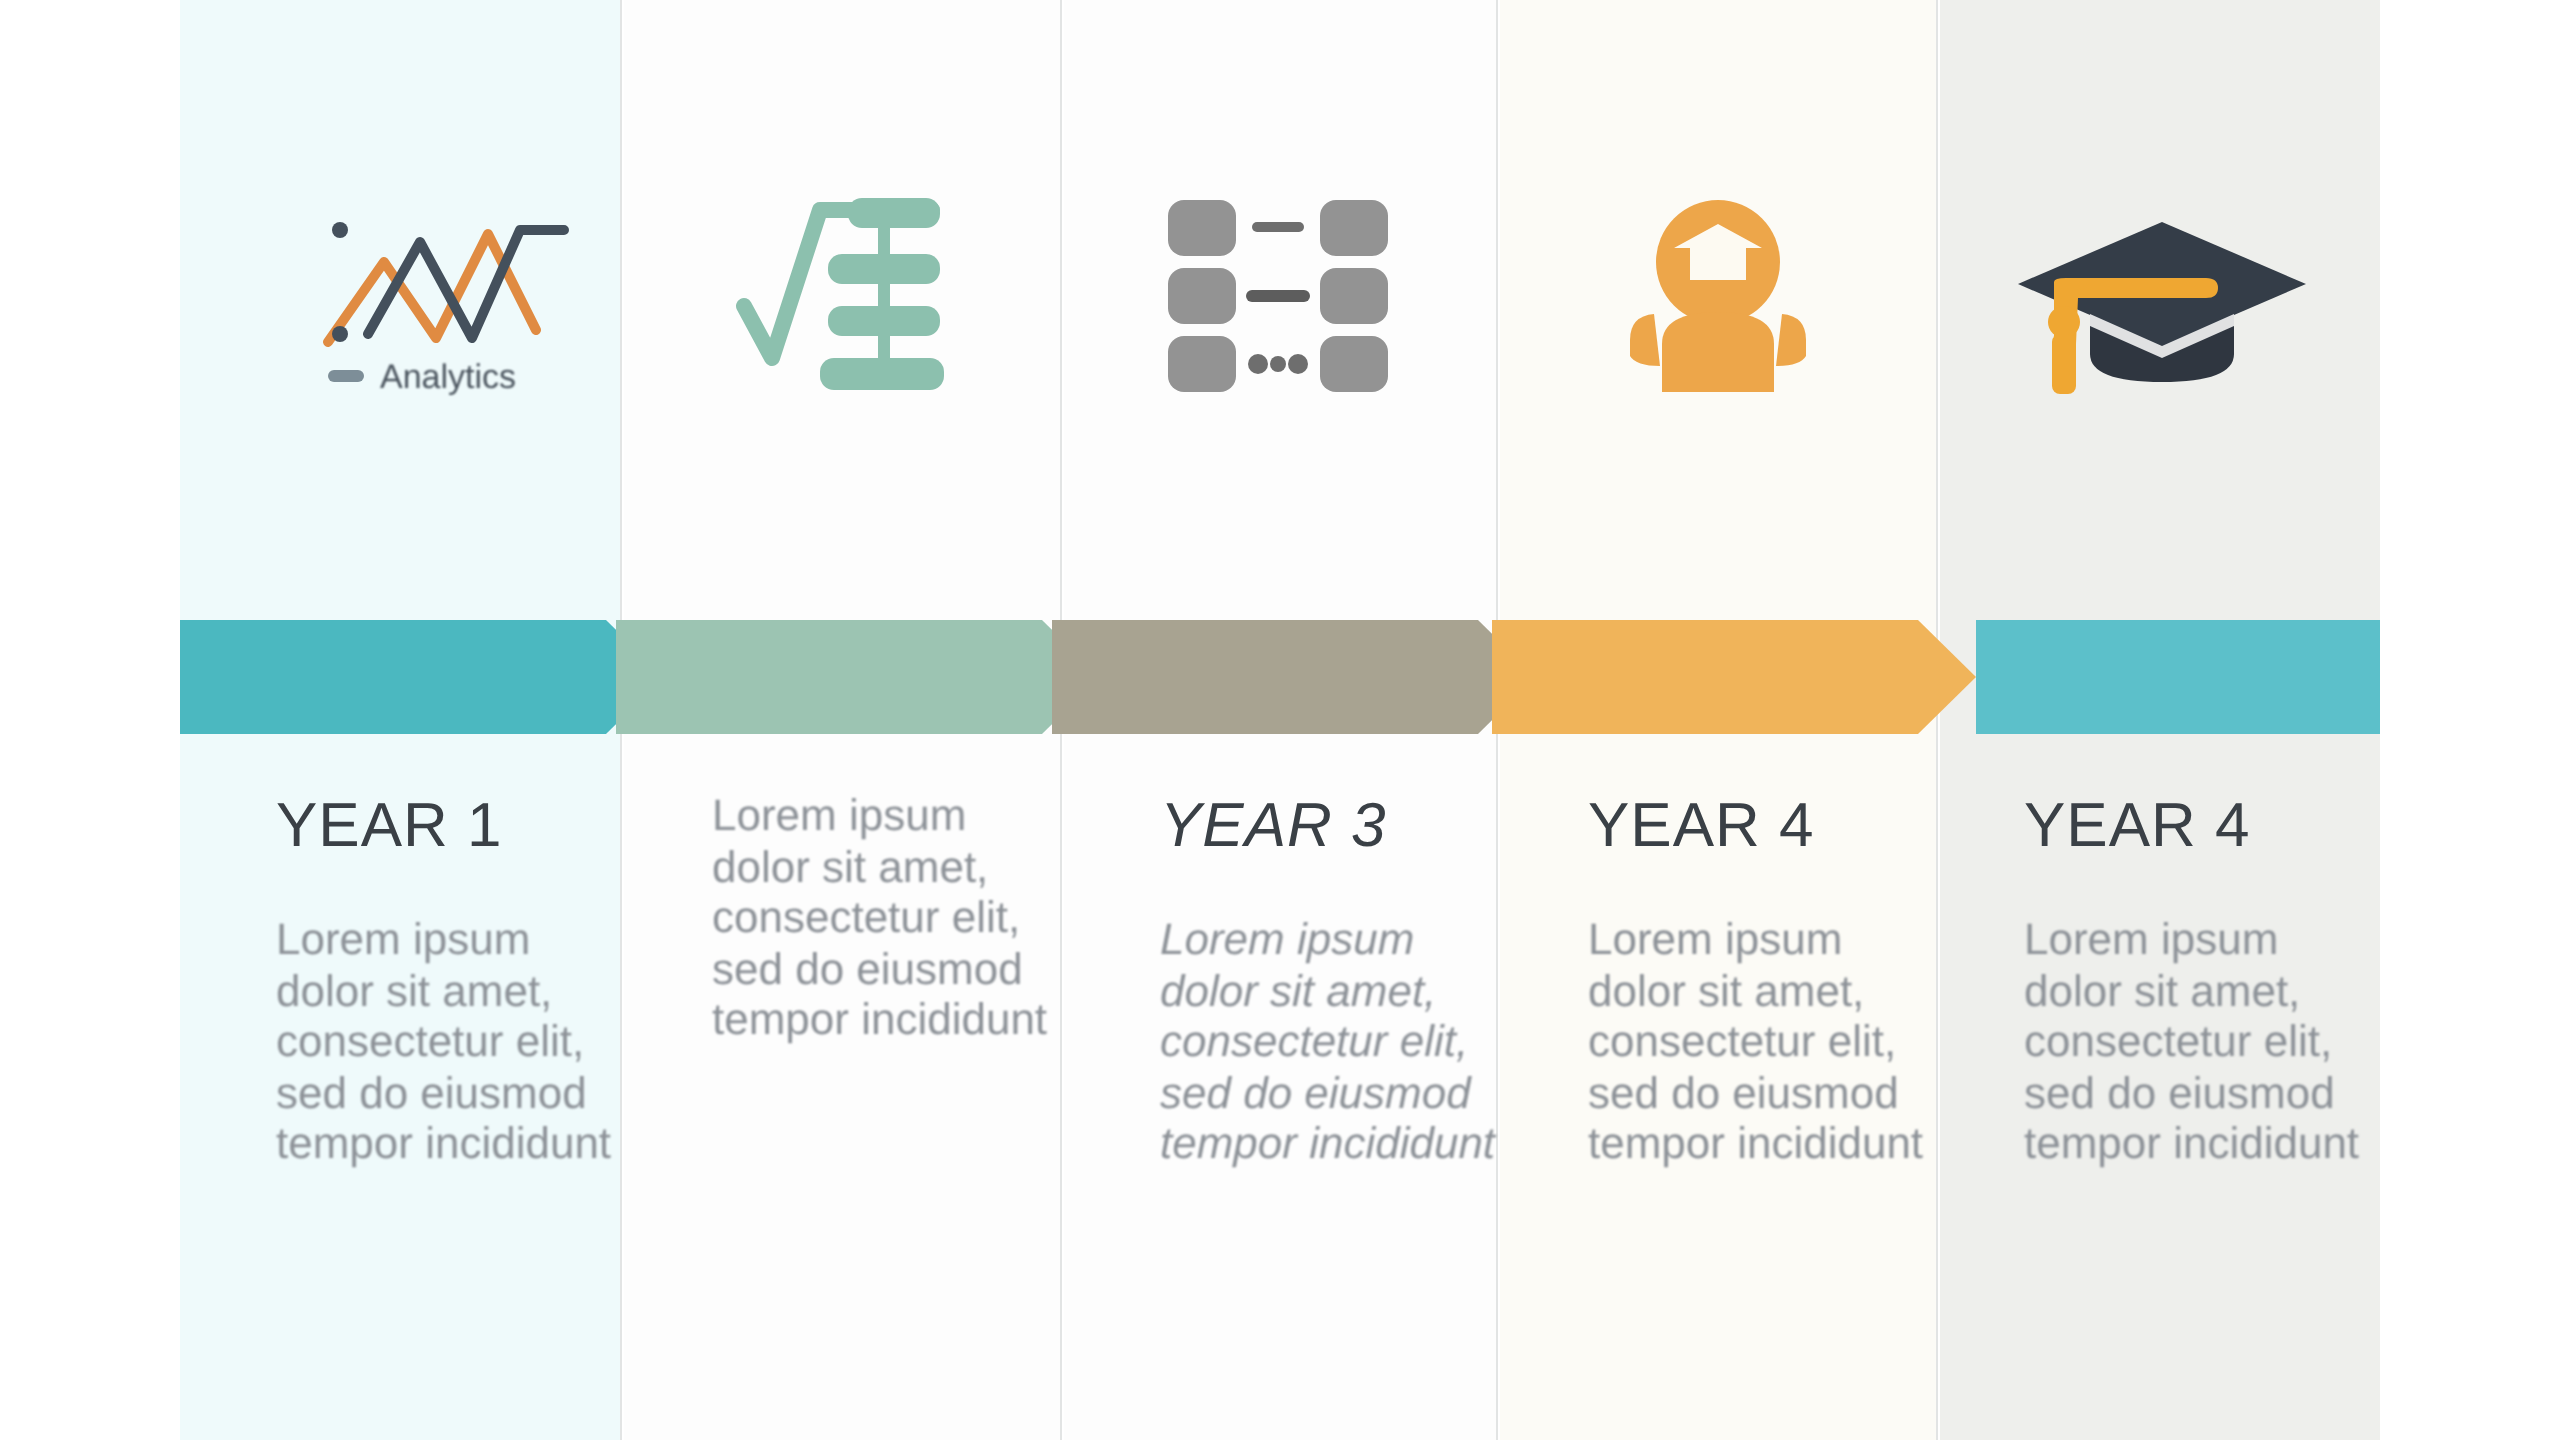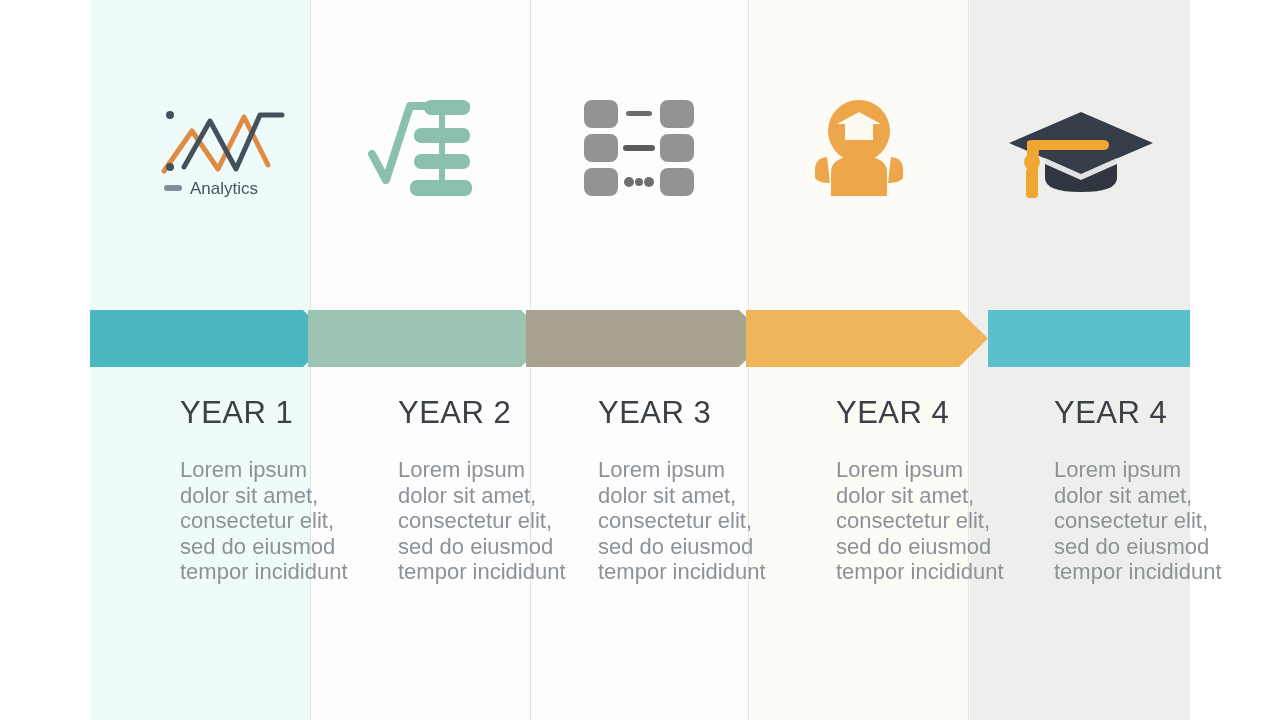--- a/index.html
+++ b/index.html
@@ -91,25 +91,24 @@
     position: absolute;
     top: 395px;
     left: 90px;
     width: 1100px;
     height: 260px;
   }
   .text-cell {
     position: absolute;
     top: 0;
     width: 200px;
-    margin-left: 42px;
   }
   .text-cell.t0 { left: 48px;  }
   .text-cell.t1 { left: 266px; }
-  .text-cell.t2 { left: 466px; }
+  .text-cell.t2 { left: 490px; font-style: italic; }
   .text-cell.t3 { left: 704px; }
   .text-cell.t4 { left: 922px; }
 
   .year-title {
     font-size: 31px;
     font-weight: normal;
     letter-spacing: 0.5px;
     color: #3a4046;
     margin-bottom: 26px;
     white-space: nowrap;
@@ -223,21 +222,20 @@
   </div>
 
   <div class="text-row">
 
     <div class="text-cell t0">
       <div class="year-title">YEAR 1</div>
       <div class="body-text">Lorem ipsum dolor sit amet, consectetur elit, sed do eiusmod tempor incididunt</div>
     </div>
 
     <div class="text-cell t1">
-      <div class="year-title">YEAR 2</div>
       <div class="body-text">Lorem ipsum dolor sit amet, consectetur elit, sed do eiusmod tempor incididunt</div>
     </div>
 
     <div class="text-cell t2">
       <div class="year-title">YEAR 3</div>
       <div class="body-text">Lorem ipsum dolor sit amet, consectetur elit, sed do eiusmod tempor incididunt</div>
     </div>
 
     <div class="text-cell t3">
       <div class="year-title">YEAR 4</div>

